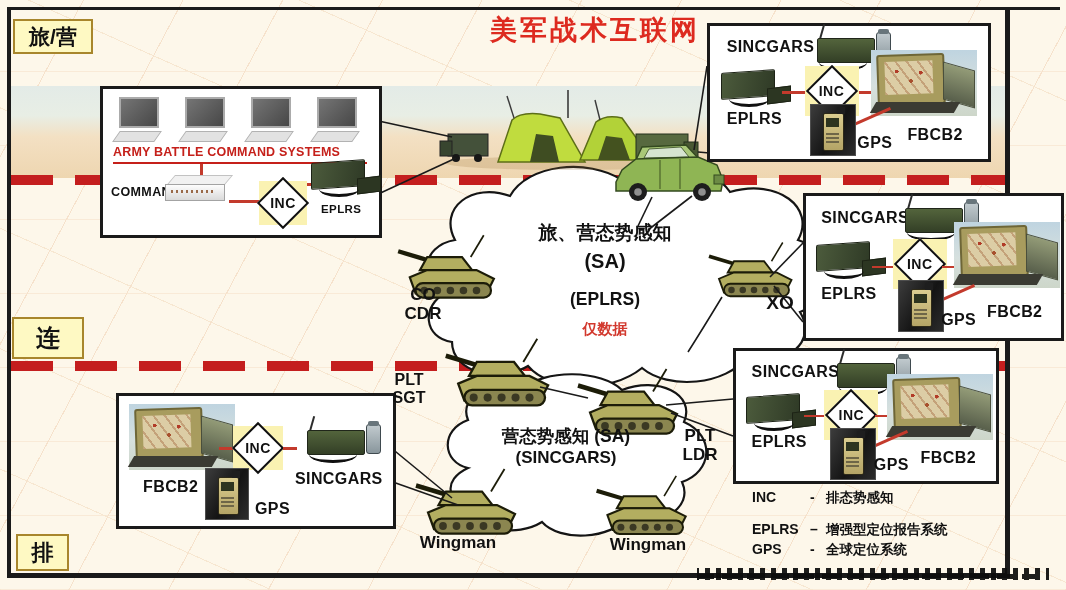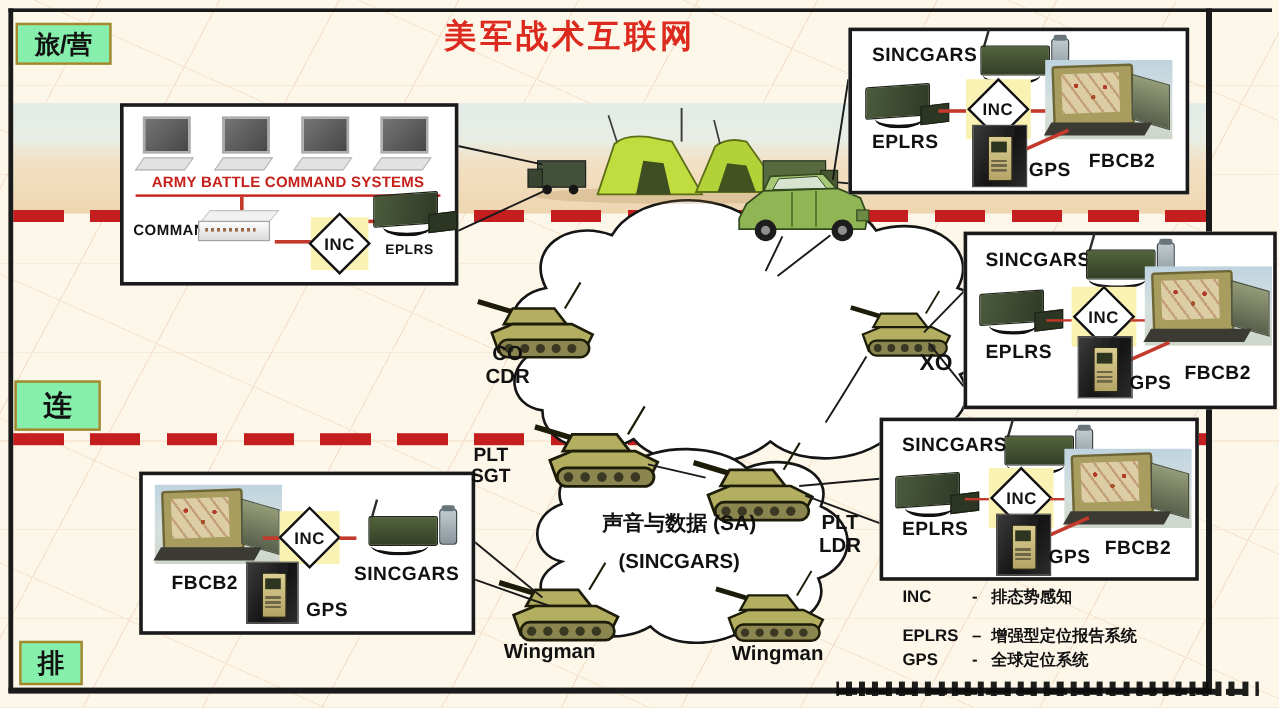--- a/index.html
+++ b/index.html
@@ -19,26 +19,26 @@
   .b-left{left:7px;top:7px;width:4px;height:570px;}
   .b-bottom{left:7px;top:573px;width:1003px;height:5px;}
   .b-right{left:1005px;top:7px;width:5px;height:571px;}
   
   .dash{position:absolute;left:11px;width:994px;height:10px;z-index:1;
     background:repeating-linear-gradient(90deg,#c41e1e 0 42px,transparent 42px 64px);}
   .dash1{top:175px;} .dash2{top:361px;}
   
   .art{position:absolute;inset:0;z-index:2;pointer-events:none;}
   
-  .lvl{position:absolute;z-index:4;background:#86efac;border:2px solid #a8862c;
+  .lvl{position:absolute;z-index:4;background:#fef9c3;border:2px solid #a8862c;
        display:flex;align-items:center;justify-content:center;font-weight:700;}
   .lvl-bde{left:13px;top:19px;width:76px;height:31px;font-size:21px;}
   .lvl-co{left:12px;top:317px;width:68px;height:38px;font-size:24px;}
   .lvl-plt{left:16px;top:534px;width:49px;height:33px;font-size:22px;}
-  .title{position:absolute;left:370px;top:12px;width:330px;z-index:4;text-align:left;
+  .title{position:absolute;left:370px;top:12px;width:330px;z-index:4;text-align:right;
          font-size:27px;font-weight:700;letter-spacing:3px;color:#dd2a1f;}
   
   .box{position:absolute;background:#fff;border:3px solid #1a1a1a;z-index:3;}
   .eb-label{position:absolute;font-size:16px;font-weight:700;letter-spacing:.4px;color:#111;white-space:nowrap;}
   .rl{position:absolute;height:2.5px;background:#c33a2c;}
   .rl.v{width:2.5px;}
   
   .dev{position:absolute;}
   .d-sinc{width:86px;height:40px;}
   .d-sinc .body{position:absolute;left:10px;top:8px;width:56px;height:23px;border-radius:2px;
@@ -222,21 +222,21 @@
     </div>
   <div class="lvl lvl-co">
       <span>连</span>
     </div>
   <div class="lvl lvl-plt">
       <span>排</span>
     </div>
 
   <div class="title">美军战术互联网</div>
 
-  <div class="box" style="left:100px;top:86px;width:276px;height:146px;text-align:center;">
+  <div class="box" style="left:100px;top:86px;width:276px;height:146px;">
     <div class="pc" style="left:11px;top:8px;">
         <div class="scr"></div>
         <div class="base"></div>
       </div>
     <div class="pc" style="left:77px;top:8px;">
         <div class="scr"></div>
         <div class="base"></div>
       </div>
     <div class="pc" style="left:143px;top:8px;">
         <div class="scr"></div>
@@ -407,23 +407,29 @@
     <div class="eb-label" style="left:176px;top:74px;">SINCGARS</div>
     <div class="dev d-gps" style="left:86px;top:72px;width:42px;height:50px;">
         <div class="unit"></div>
         <div class="scr"></div>
         <div class="keys"></div>
         <div class="nub"></div>
       </div>
     <div class="eb-label" style="left:136px;top:104px;">GPS</div>
   </div>
 
+  <div class="ctext" style="left:460px;top:220px;width:290px;">
+    <div style="font-size:19px;">旅、营态势感知</div>
+    <div style="font-size:20px;margin-top:4px;">(SA)</div>
+    <div style="font-size:17.5px;margin-top:16px;">(EPLRS)</div>
+    <div class="note" style="font-size:15px;margin-top:10px;">仅数据</div>
+  </div>
   <div class="ctext" style="left:432px;top:424px;width:268px;">
-    <div style="font-size:17.5px;">声音与数据 (SA)</div>
-    <div style="font-size:17px;margin-top:10px;">(SINCGARS)</div>
+    <div style="font-size:17.5px;">营态势感知 (SA)</div>
+    <div style="font-size:17px;margin-top:0;">(SINCGARS)</div>
   </div>
 
   <div class="ulabel" style="left:396px;top:285px;width:54px;font-size:17px;">
     <div>CO</div>
       <div>CDR</div>
     </div>
   <div class="ulabel" style="left:756px;top:292px;width:48px;font-size:19px;">XO</div>
   <div class="ulabel" style="left:382px;top:371px;width:54px;font-size:16px;">
     <div>PLT</div>
       <div>SGT</div>

